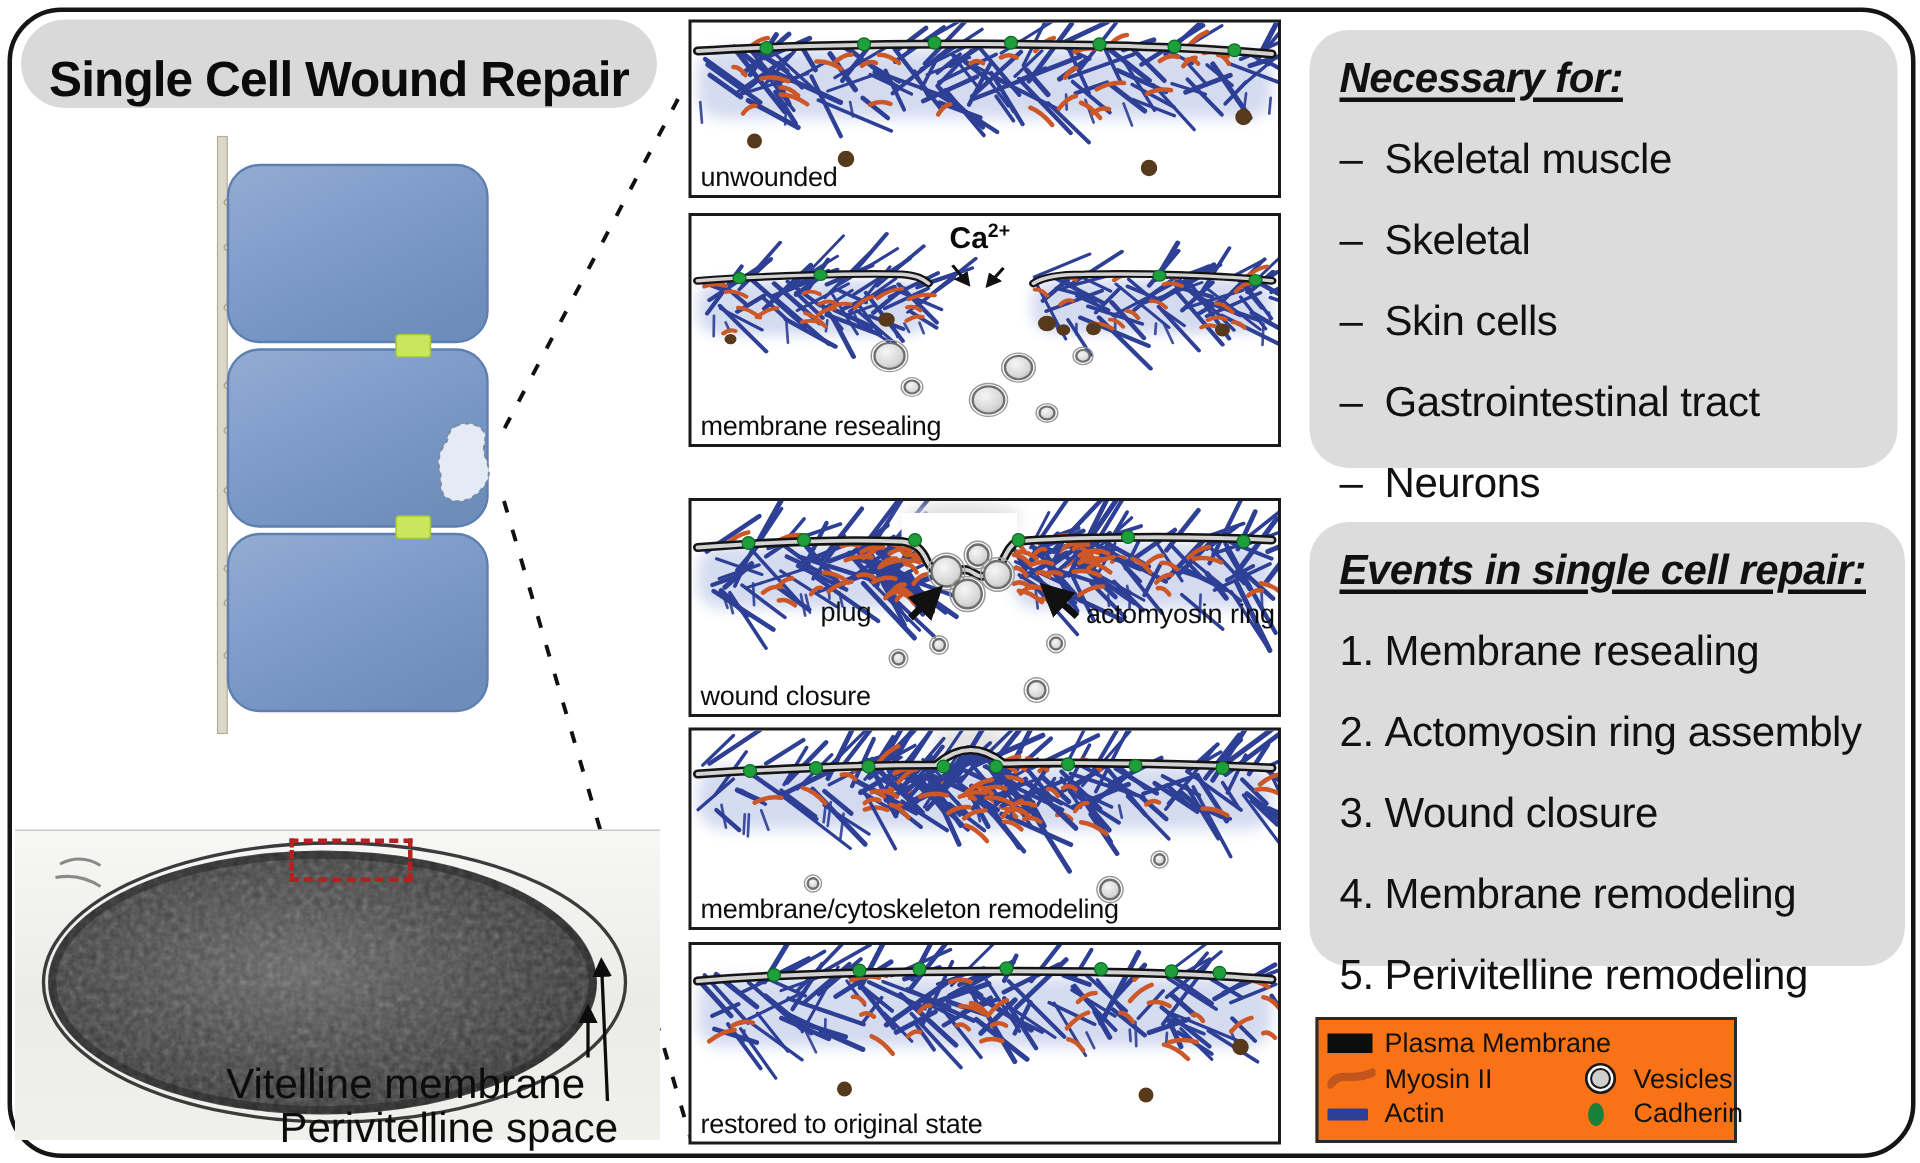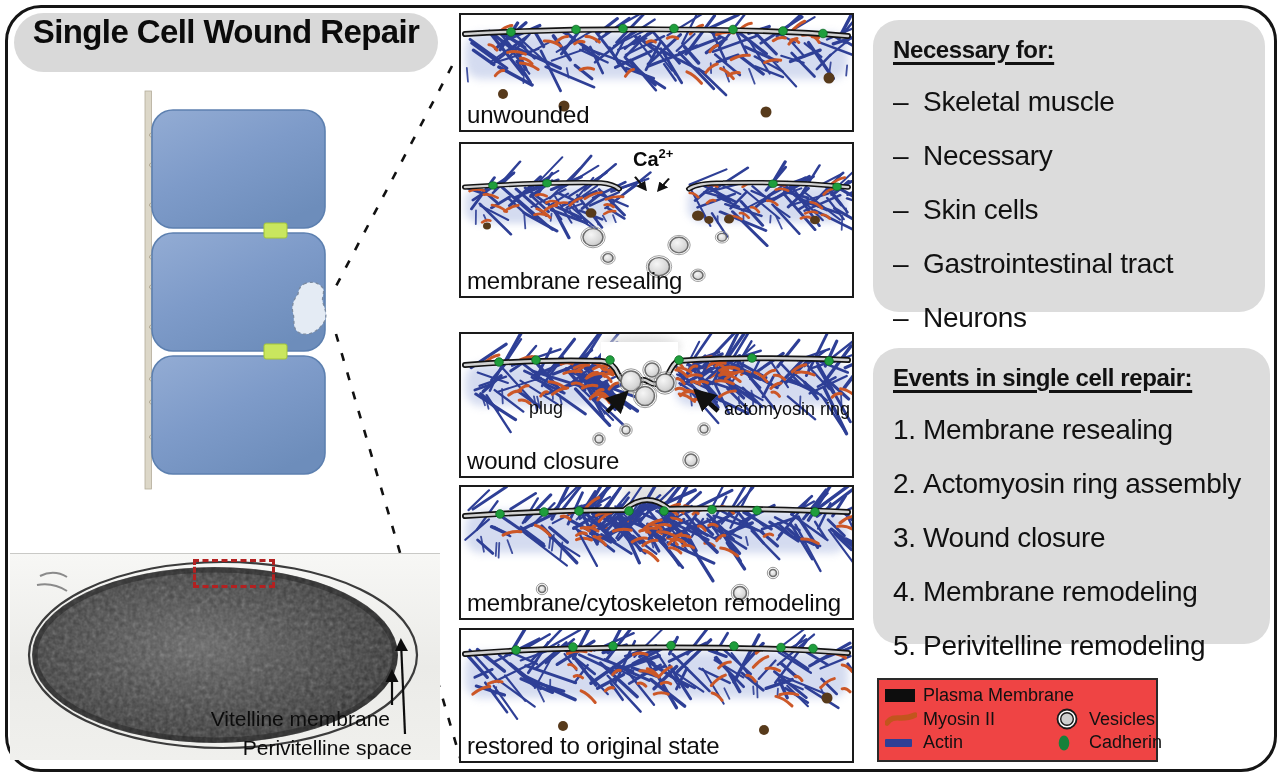--- a/index.html
+++ b/index.html
@@ -6,80 +6,81 @@
   body{
     width:1280px;height:775px;position:relative;overflow:hidden;
     background:#ffffff;font-family:"Liberation Sans",sans-serif;color:#111;
   }
   .frame{
     position:absolute;left:5px;top:5px;width:1266px;height:761px;
     border:3px solid #151515;border-radius:36px;pointer-events:none;
   }
   .title-pill{
     position:absolute;left:14px;top:13px;width:424px;height:59px;
-    background:#d9d9d9;border-radius:30px;display:flex;align-items:flex-start;justify-content:center;
+    background:#d9d9d9;border-radius:30px;display:flex;align-items:flex-end;justify-content:center;
     font-weight:bold;font-size:33px;letter-spacing:-0.6px;color:#0b0b0b;white-space:nowrap;
   }
   .connectors{position:absolute;left:0;top:0;width:1280px;height:775px;pointer-events:none;}
   .cellfig{position:absolute;left:128px;top:85px;width:340px;height:410px;}
 
   .panel{
     position:absolute;left:459px;width:395px;background:#fff;
     border:2.5px solid #1a1a1a;box-sizing:border-box;
   }
   #panel1{top:13px;height:119px}
   #panel2{top:142px;height:156px}
   #panel3{top:332px;height:146px}
   #panel4{top:485px;height:135px}
   #panel5{top:628px;height:135px}
   .scene{position:absolute;left:0;top:0;width:100%;height:100%;}
   .plabel{
-    position:absolute;left:6px;bottom:1px;font-size:24px;color:#0d0d0d;
+    position:absolute;left:6px;bottom:1px;font-size:18px;color:#0d0d0d;
     letter-spacing:-0.2px;white-space:nowrap;
   }
   .ca-note{position:absolute;left:172px;top:2px;font-weight:bold;font-size:20px;color:#0a0a0a}
   .ca-note sup{font-size:13px;font-weight:bold}
   .ann{position:absolute;font-size:18px;color:#0d0d0d;white-space:nowrap}
-  #plug-label{left:68px;top:64px;width:70px;text-align:left}
+  #plug-label{left:68px;top:64px;width:70px;text-align:center}
   #ring-label{left:263px;top:65px}
 
   .infobox{
     position:absolute;left:873px;background:#dcdcdc;border-radius:26px;
     box-sizing:border-box;padding:16px 10px 0 20px;
   }
   .box1{top:20px;width:392px;height:292px}
   .box2{top:348px;width:397px;height:296px}
   .bhead{
-    font-size:24px;font-weight:bold;white-space:nowrap;letter-spacing:-0.4px;
+    font-size:28px;font-weight:bold;white-space:nowrap;letter-spacing:-0.4px;
     text-decoration:underline;text-decoration-thickness:2.5px;text-underline-offset:4px;
     margin-bottom:10px;
+    font-style:italic;
   }
   .bitem{font-size:28px;margin:22px 0;white-space:nowrap;letter-spacing:-0.3px}
   .bitem .pre{display:inline-block;min-width:30px}
 
   .legend{
     position:absolute;left:877px;top:678px;width:281px;height:84px;
-    background:#ef4444;border:2px solid #2a2a2a;box-sizing:border-box;
+    background:#f97316;border:2px solid #2a2a2a;box-sizing:border-box;
     display:grid;grid-template-columns:38px 132px 34px 1fr;grid-auto-rows:23.6px;
     align-items:center;padding:4px 6px;font-size:18px;
   }
   .licon{display:flex;align-items:center;justify-content:flex-start}
   .pm-swatch{display:inline-block;width:30px;height:13px;background:#0d0d0d}
   .actin-swatch{display:inline-block;width:27px;height:8px;border-radius:1px}
   .ltext{white-space:nowrap}
   .span3{grid-column:2/5}
 
   .embryo{position:absolute;left:8px;top:550px;width:436px;height:224px}
   .photo{
     position:absolute;left:2px;top:3px;width:430px;height:206px;
     background:linear-gradient(180deg,#f7f7f5 0%,#ebebe8 55%,#f0f0ed 100%);
     border-top:1.5px solid #c9c9c6;
   }
   .red-box{position:absolute;left:183px;top:5px;width:76px;height:23px;border:3.5px dashed #b32121}
-  .emb-label{position:absolute;font-size:21px;color:#0c0c0c;white-space:nowrap}
+  .emb-label{position:absolute;font-size:28px;color:#0c0c0c;white-space:nowrap}
   #emb-l1{top:157px;right:54px}
   #emb-l2{top:186px;right:32px}
   .emb-arrows{position:absolute;left:0;top:0;width:436px;height:224px;pointer-events:none}
 </style>
 </head>
 <body>
 
 <div class="frame"></div>
 
 <div class="title-pill">
@@ -1299,21 +1300,21 @@
       <circle cx="102" cy="96" r="5" fill="#573a1b"></circle>
       <circle cx="303" cy="100" r="5" fill="#573a1b"></circle>
       <circle cx="366" cy="68" r="5.5" fill="#573a1b"></circle>
     </svg>
   <div class="plabel">restored to original state</div>
 </div>
 
 <div class="infobox box1">
   <div class="bhead">Necessary for:</div>
   <div class="bitem"><span class="pre">–</span><span>Skeletal muscle</span></div>
-  <div class="bitem"><span class="pre">–</span><span>Necessary</span></div>
+  <div class="bitem"><span class="pre">–</span><span>Skeletal</span></div>
   <div class="bitem"><span class="pre">–</span><span>Skin cells</span></div>
   <div class="bitem"><span class="pre">–</span><span>Gastrointestinal tract</span></div>
   <div class="bitem"><span class="pre">–</span><span>Neurons</span></div>
 </div>
 
 <div class="infobox box2">
   <div class="bhead">Events in single cell repair:</div>
   <div class="bitem"><span class="pre">1.</span><span>Membrane resealing</span></div>
   <div class="bitem"><span class="pre">2.</span><span>Actomyosin ring assembly</span></div>
   <div class="bitem"><span class="pre">3.</span><span>Wound closure</span></div>

